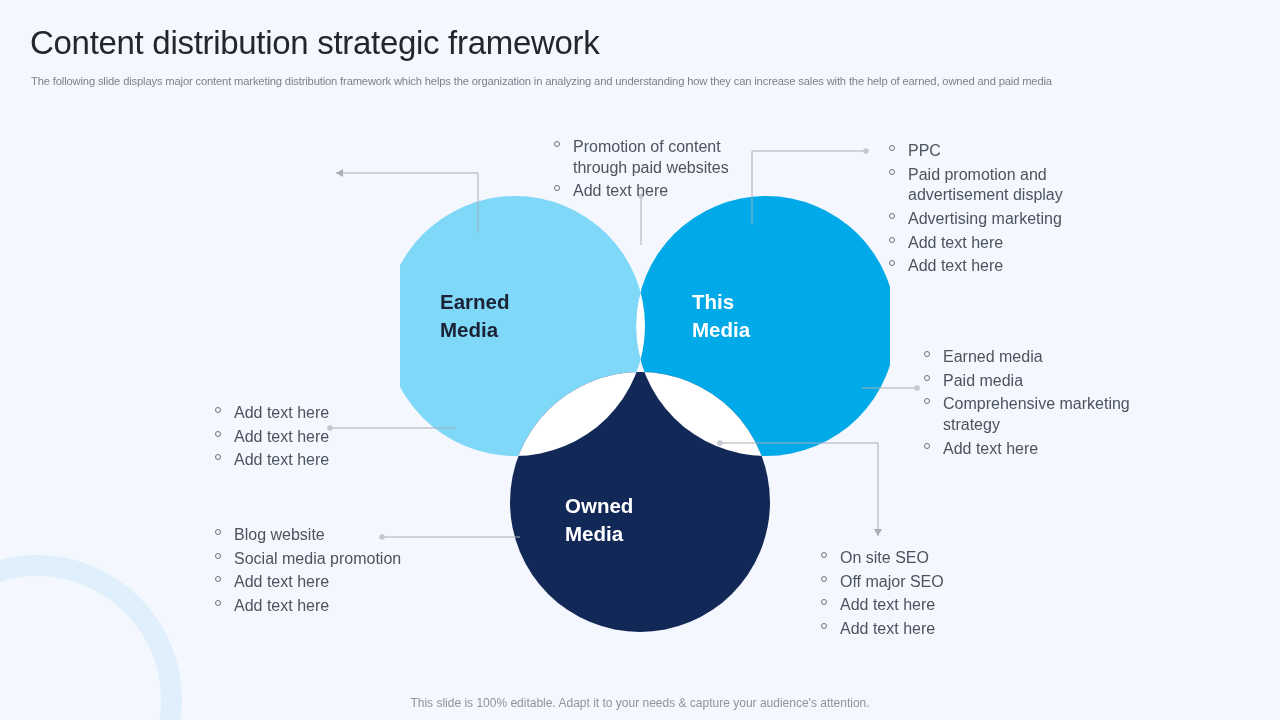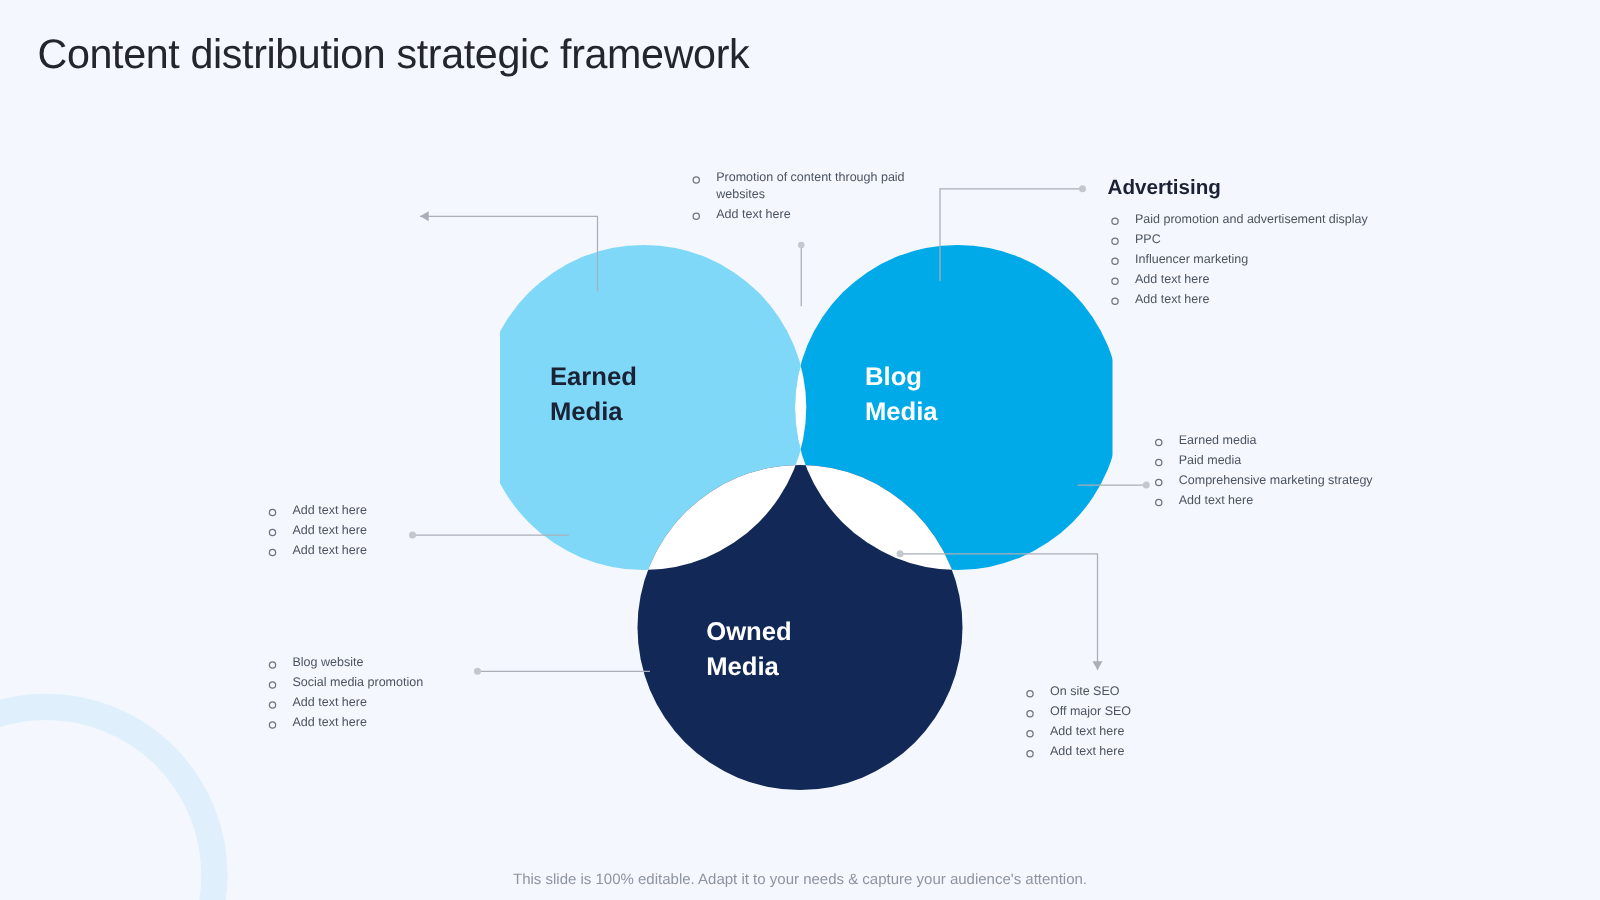--- a/index.html
+++ b/index.html
@@ -67,21 +67,21 @@
   
   .block { position: absolute; }
   .block h3 {
     font-size: 16.5px; font-weight: bold; color: #1b2235;
     margin-bottom: 10px; white-space: nowrap;
   }
   .block ul { list-style: none; }
   .block li {
     position: relative;
     padding-left: 22px;
-    font-size: 10px;
+    font-size: 16px;
     line-height: 1.29;
     color: #4c5361;
     margin-bottom: 3px;
   }
   .block li .mk {
     position: absolute; left: 3px; top: 4px;
     width: 6px; height: 6px;
     border: 1px solid #6e7480;
     border-radius: 50%;
   }
@@ -95,20 +95,21 @@
   #blk-seo         { left: 818px; top: 548px; width: 220px; }
 </style>
 </head>
 <body>
 
 <div id="slide">
 
   <div id="deco-ring"></div>
 
   <h1 id="title">Content distribution strategic framework</h1>
+  <div id="subtitle">The following slide displays major content marketing distribution framework which helps the organization in analyzing and understanding how they can increase sales with the help of earned, owned and paid media</div>
 
   <svg id="venn" width="490" height="460" viewBox="0 0 490 460">
     <defs>
       <clipPath id="clipE">
           <circle cx="115" cy="140" r="130"></circle>
         </clipPath>
       <clipPath id="clipP">
           <circle cx="366" cy="140" r="130"></circle>
         </clipPath>
       <clipPath id="clipO">
@@ -132,21 +133,21 @@
 
     <g clip-path="url(#clipE)">
       <g clip-path="url(#clipP)">
         <circle cx="240" cy="316" r="130" fill="#122857"></circle>
       </g>
     </g>
   </svg>
 
   <div class="venn-label" id="label-earned">Earned
 Media</div>
-  <div class="venn-label" id="label-paid">Blog
+  <div class="venn-label" id="label-paid">This
 Media</div>
   <div class="venn-label" id="label-owned">Owned
 Media</div>
 
   <svg id="connectors" width="1280" height="720">
     <g stroke="#a9aeb8" stroke-width="1" fill="none">
 
       <path d="M478 233 L478 173 L336 173"></path>
       <path d="M336 173 l7 -4 l0 8 z" fill="#a9aeb8" stroke="none"></path>
 
@@ -173,25 +174,24 @@
 
 
   <div class="block" id="blk-promotion">
     <ul>
       <li><span class="mk"></span><span>Promotion of content through paid websites</span></li>
       <li><span class="mk"></span><span>Add text here</span></li>
     </ul>
   </div>
 
   <div class="block" id="blk-advertising">
-    <h3>Advertising</h3>
-    <ul>
+    <ul>
+      <li><span class="mk"></span><span>PPC</span></li>
       <li><span class="mk"></span><span>Paid promotion and advertisement display</span></li>
-      <li><span class="mk"></span><span>PPC</span></li>
-      <li><span class="mk"></span><span>Influencer marketing</span></li>
+      <li><span class="mk"></span><span>Advertising marketing</span></li>
       <li><span class="mk"></span><span>Add text here</span></li>
       <li><span class="mk"></span><span>Add text here</span></li>
     </ul>
   </div>
 
   <div class="block" id="blk-strategy">
     <ul>
       <li><span class="mk"></span><span>Earned media</span></li>
       <li><span class="mk"></span><span>Paid media</span></li>
       <li><span class="mk"></span><span>Comprehensive marketing strategy</span></li>

